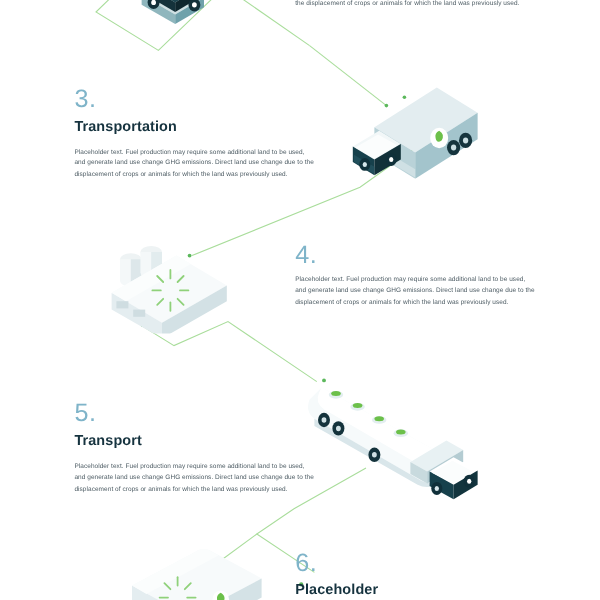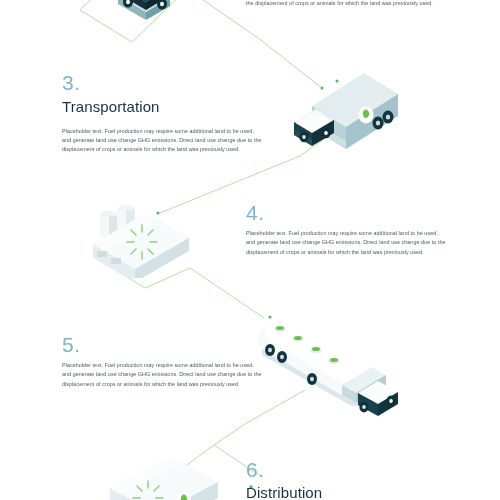--- a/index.html
+++ b/index.html
@@ -13,21 +13,21 @@
   
   #flow-lines{position:absolute;left:0;top:0;width:500px;height:500px;}
 
   
   .step{position:absolute;width:200px;}
   .step-num{
     font-size:21px;font-weight:400;line-height:1;
     color:#7fb4c9;letter-spacing:.5px;margin:0 0 6px 0;
   }
   .step-title{
-    font-size:15px;font-weight:400;line-height:1.1;
+    font-size:12px;font-weight:700;line-height:1.1;
     color:#16333f;margin:0 0 11px 0;letter-spacing:.1px;
   }
   .step-body{
     font-size:5.4px;line-height:1.72;color:#4c5b63;margin:0;
     letter-spacing:.05px;
   }
   .orphan-body{
     position:absolute;font-size:5.4px;line-height:1.72;color:#4c5b63;
     margin:0;letter-spacing:.05px;width:200px;
   }
@@ -204,21 +204,22 @@
     <p class="step-body">Placeholder text. Fuel production may require some additional land to be used, and generate land use change GHG emissions. Direct land use change due to the displacement of crops or animals for which the land was previously used.</p>
   </div>
 
   <div class="step step-4" style="left:246px;top:202px;">
     <div class="step-num">4.</div>
     <p class="step-body">Placeholder text. Fuel production may require some additional land to be used, and generate land use change GHG emissions. Direct land use change due to the displacement of crops or animals for which the land was previously used.</p>
   </div>
 
   <div class="step step-5" style="left:62px;top:334px;">
     <div class="step-num">5.</div>
+    <div class="step-title">Transport</div>
     <p class="step-body">Placeholder text. Fuel production may require some additional land to be used, and generate land use change GHG emissions. Direct land use change due to the displacement of crops or animals for which the land was previously used.</p>
   </div>
 
   <div class="step step-6" style="left:246px;top:459px;">
     <div class="step-num">6.</div>
-    <div class="step-title">Distribution</div>
+    <div class="step-title">Placeholder</div>
   </div>
 
 </div>
 
 </body></html>

